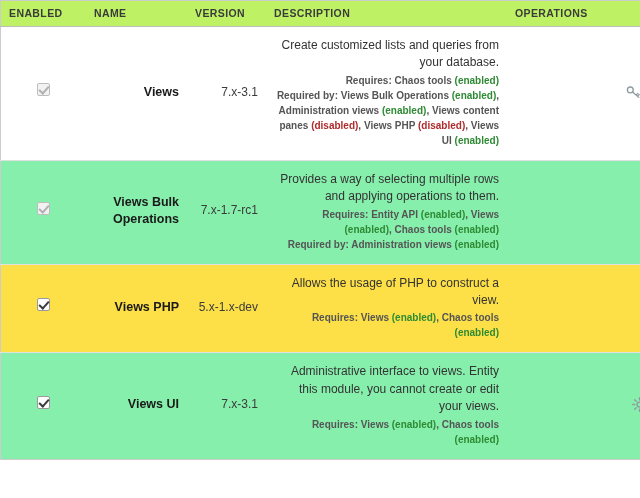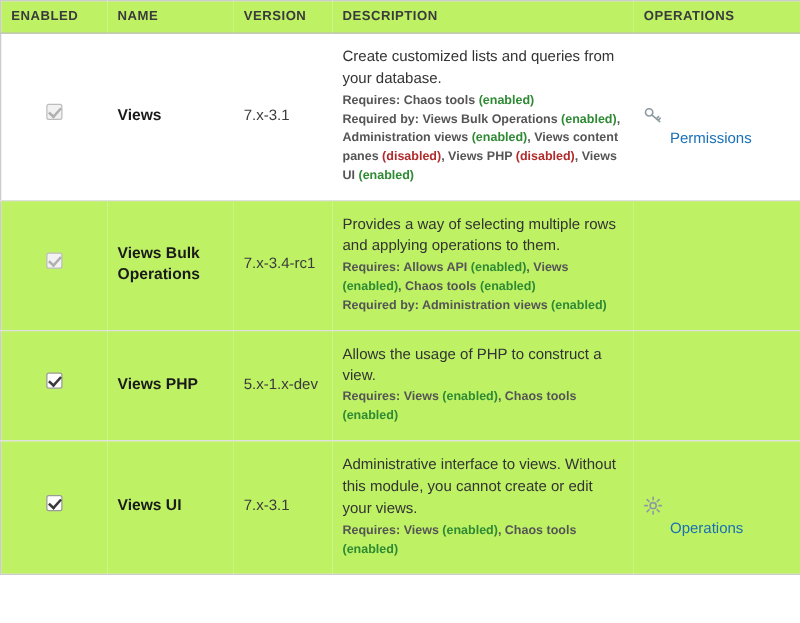--- a/index.html
+++ b/index.html
@@ -39,33 +39,34 @@
   thead th.col-version { width: 63px; }
   thead th.col-description { width: 225px; }
   thead th.col-operations { width: 197px; border-right: 1px solid #ccc; }
 
   tbody td {
     border-bottom: 1px solid #e0e0e0;
     padding: 10px 8px 12px 8px;
     vertical-align: top;
     line-height: 1.45;
     font-size: 12px;
+    text-align: right;
   }
   tbody td.cell-enabled {
     border-left: 1px solid #ccc;
     text-align: center;
     vertical-align: middle;
   }
   tbody td.cell-operations {
     border-right: 1px solid #ccc;
     vertical-align: middle;
   }
   tbody tr.row-odd td { background: #ffffff; }
-  tbody tr.row-even td { background: #bef264; }
-  tbody tr.row-highlight td { background: #bef264; }
+  tbody tr.row-even td { background: #86efac; }
+  tbody tr.row-highlight td { background: #fde047; }
 
   tbody tr:last-child td { border-bottom: 1px solid #ccc; }
 
   .module-name {
     font-weight: bold;
     color: #1a1a1a;
     font-size: 12.5px;
     vertical-align: middle;
     line-height: 1.35;
   }
@@ -166,24 +167,24 @@
                 <circle cx="4.6" cy="5.2" r="3.1" fill="none" stroke="currentColor" stroke-width="1.4"></circle>
                 <path d="M6.9 7.4 L13.6 13.2 M11.2 10.3 L12.6 8.9 M12.7 11.6 L14 10.2" fill="none" stroke="currentColor" stroke-width="1.4" stroke-linecap="round"></path>
               </svg>
             </span>
             <span class="op-label">Permissions</span>
           </a></td>
       </tr>
       <tr class="row-even">
         <td class="cell-enabled"><span class="checkbox checked disabled"></span></td>
         <td class="cell-name"><span class="module-name">Views Bulk Operations</span></td>
-        <td class="cell-version"><span>7.x-3.4-rc1</span></td>
+        <td class="cell-version"><span>7.x-1.7-rc1</span></td>
         <td class="cell-description">
           <span class="desc-main">Provides a way of selecting multiple rows and applying operations to them.</span>
-          <span class="desc-meta"><span>Requires: </span><span>Allows API</span> <span class="state-enabled">(enabled)</span>, <span>Views</span> <span class="state-enabled">(enabled)</span>, <span>Chaos tools</span> <span class="state-enabled">(enabled)</span></span>
+          <span class="desc-meta"><span>Requires: </span><span>Entity API</span> <span class="state-enabled">(enabled)</span>, <span>Views</span> <span class="state-enabled">(enabled)</span>, <span>Chaos tools</span> <span class="state-enabled">(enabled)</span></span>
           <span class="desc-meta"><span>Required by: </span><span>Administration views</span> <span class="state-enabled">(enabled)</span></span>
         </td>
         <td class="cell-operations">
           <span class="empty-ops"></span>
         </td>
       </tr>
       <tr class="row-highlight">
         <td class="cell-enabled"><span class="checkbox checked"></span></td>
         <td class="cell-name"><span class="module-name">Views PHP</span></td>
         <td class="cell-version"><span>5.x-1.x-dev</span></td>
@@ -193,21 +194,21 @@
         </td>
         <td class="cell-operations">
           <span class="empty-ops"></span>
         </td>
       </tr>
       <tr class="row-even">
         <td class="cell-enabled"><span class="checkbox checked"></span></td>
         <td class="cell-name"><span class="module-name">Views UI</span></td>
         <td class="cell-version"><span>7.x-3.1</span></td>
         <td class="cell-description">
-          <span class="desc-main">Administrative interface to views. Without this module, you cannot create or edit your views.</span>
+          <span class="desc-main">Administrative interface to views. Entity this module, you cannot create or edit your views.</span>
           <span class="desc-meta"><span>Requires: </span><span>Views</span> <span class="state-enabled">(enabled)</span>, <span>Chaos tools</span> <span class="state-enabled">(enabled)</span></span>
         </td>
         <td class="cell-operations"><a class="op-link" href="#">
             <span class="op-icon">
               <svg viewBox="0 0 16 16" width="15" height="15" aria-hidden="true">
                 <circle cx="8" cy="8" r="2.6" fill="none" stroke="currentColor" stroke-width="1.4"></circle>
                 <path d="M8 0.8v2.2M8 13v2.2M0.8 8h2.2M13 8h2.2M2.9 2.9l1.6 1.6M11.5 11.5l1.6 1.6M13.1 2.9l-1.6 1.6M4.5 11.5l-1.6 1.6" stroke="currentColor" stroke-width="1.4" stroke-linecap="round"></path>
               </svg>
             </span>
             <span class="op-label">Operations</span>

